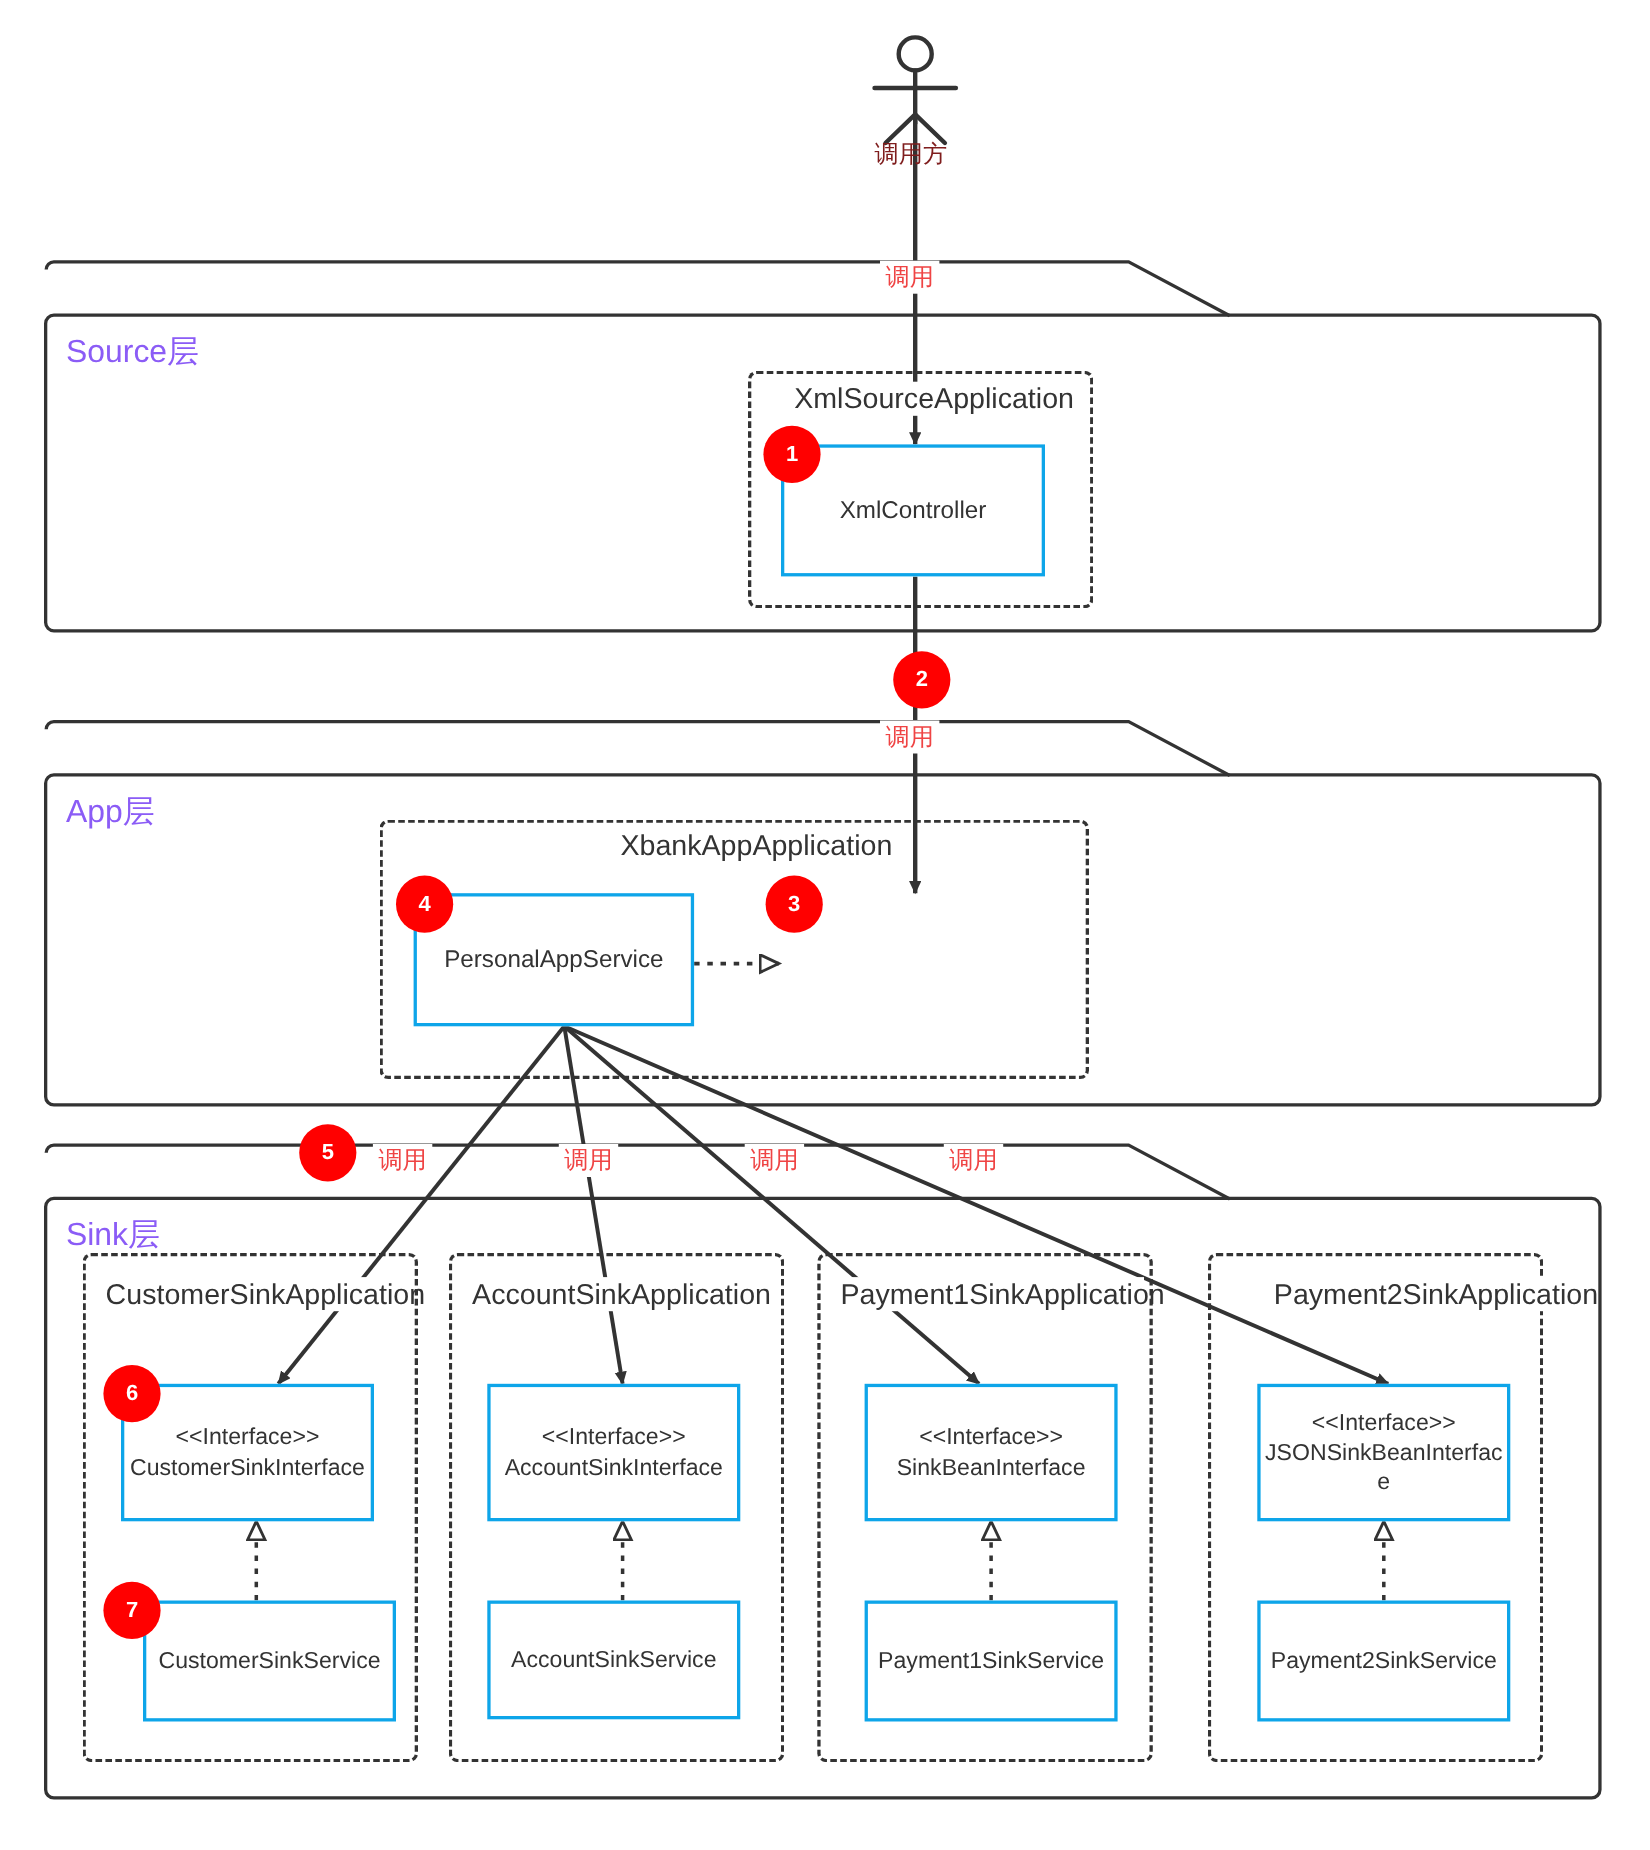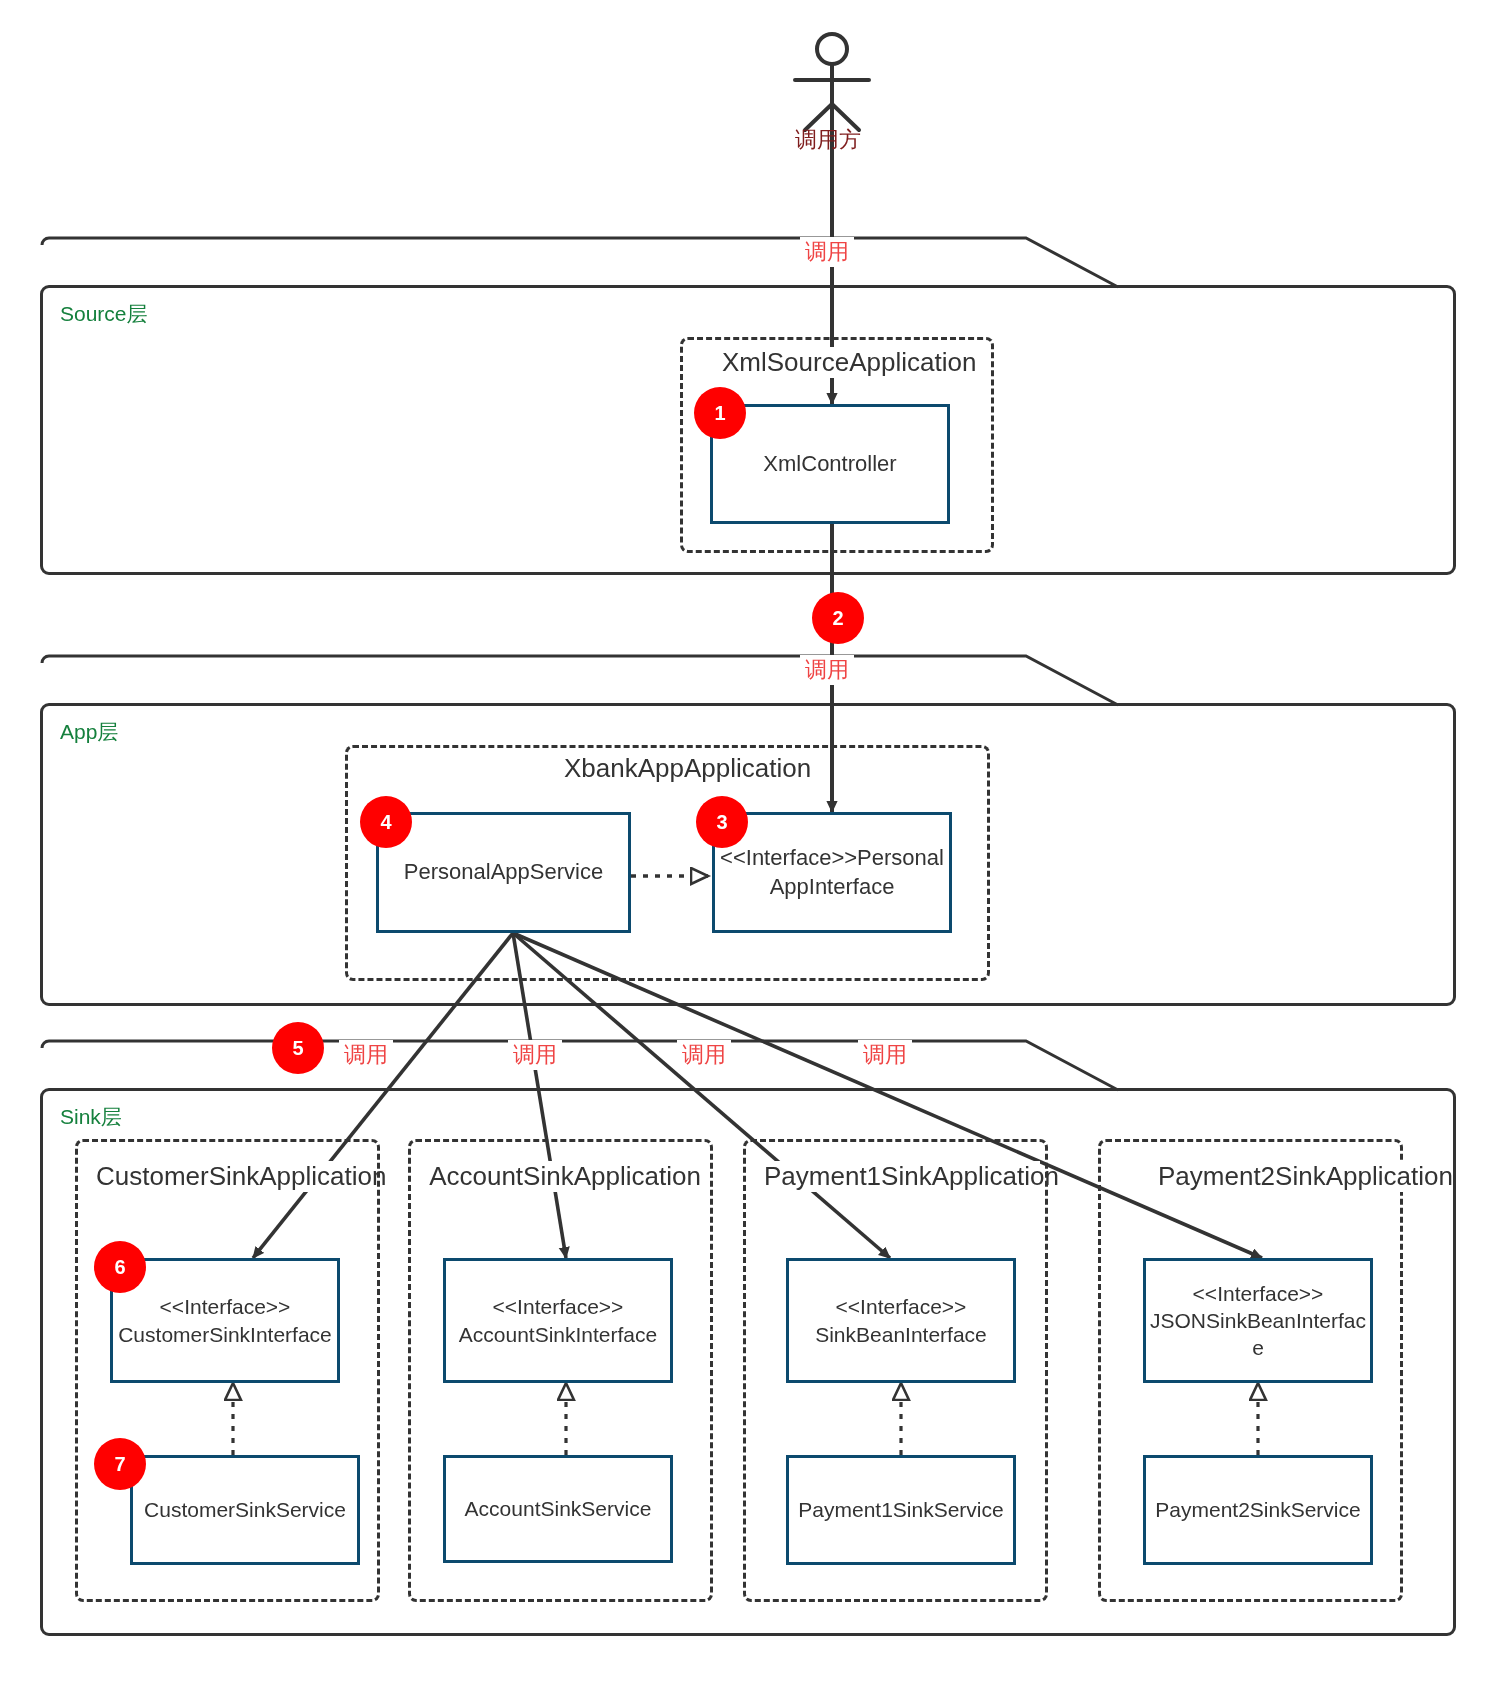--- a/index.html
+++ b/index.html
@@ -36,22 +36,22 @@
   }
   .layer-body {
     position: absolute;
     border: 3px solid #333333;
     border-radius: 9px;
     box-sizing: border-box;
     background: transparent;
   }
   .layer-title {
     position: absolute;
-    font-size: 21px;
-    color: #15803d;
+    font-size: 29px;
+    color: #8b5cf6;
     white-space: nowrap;
   }
 
   
   .app-pkg {
     position: absolute;
     border: 3px dashed #333333;
     border-radius: 8px;
     box-sizing: border-box;
     background: transparent;
@@ -62,21 +62,21 @@
     color: #333333;
     text-align: center;
     white-space: nowrap;
     background: #ffffff;
     padding: 0 4px;
   }
 
   
   .node-box {
     position: absolute;
-    border: 3px solid #0c4a6e;
+    border: 3px solid #0ea5e9;
     box-sizing: border-box;
     background: #ffffff;
     display: flex;
     align-items: center;
     justify-content: center;
     text-align: center;
     font-size: 22px;
     line-height: 1.3;
     color: #333333;
     padding: 2px 4px;
@@ -173,21 +173,20 @@
   <div class="badge" style="left:694px; top:387px; width:52px; height:52px;">1</div>
 
   <div class="layer-body" style="left:40px; top:703px; width:1416px; height:303px;"></div>
   <div class="layer-title" style="left:60px; top:718px;">App层</div>
 
   <div class="app-pkg" style="left:345px; top:745px; width:645px; height:236px;"></div>
   <div class="app-pkg-title" style="left:560px; top:753px; width:215px;">XbankAppApplication</div>
 
   <div class="node-box" style="left:376px; top:812px; width:255px; height:121px;">PersonalAppService</div>
 
-  <div class="node-box" style="left:712px; top:812px; width:240px; height:121px;">&lt;&lt;Interface&gt;&gt;PersonalAppInterface</div>
 
   <div class="badge" style="left:360px; top:796px; width:52px; height:52px;">4</div>
   <div class="badge" style="left:696px; top:796px; width:52px; height:52px;">3</div>
 
   <div class="layer-body" style="left:40px; top:1088px; width:1416px; height:548px;"></div>
   <div class="layer-title" style="left:60px; top:1103px;">Sink层</div>
 
   <div class="app-pkg" style="left:75px; top:1139px; width:305px; height:463px;"></div>
   <div class="app-pkg-title" style="left:92px; top:1161px; width:272px;">CustomerSinkApplication</div>
   <div class="node-box small" style="left:110px; top:1258px; width:230px; height:125px; white-space:pre-line;">&lt;&lt;Interface&gt;&gt;

